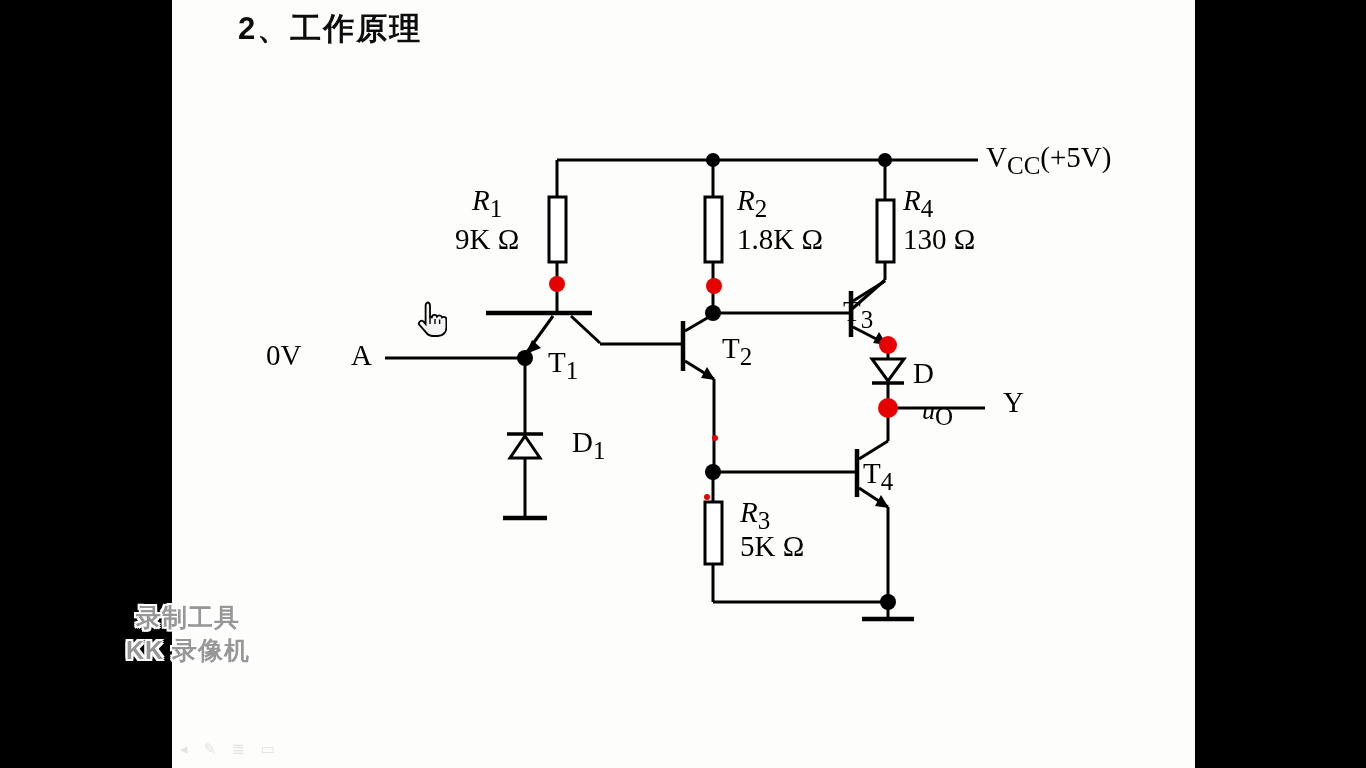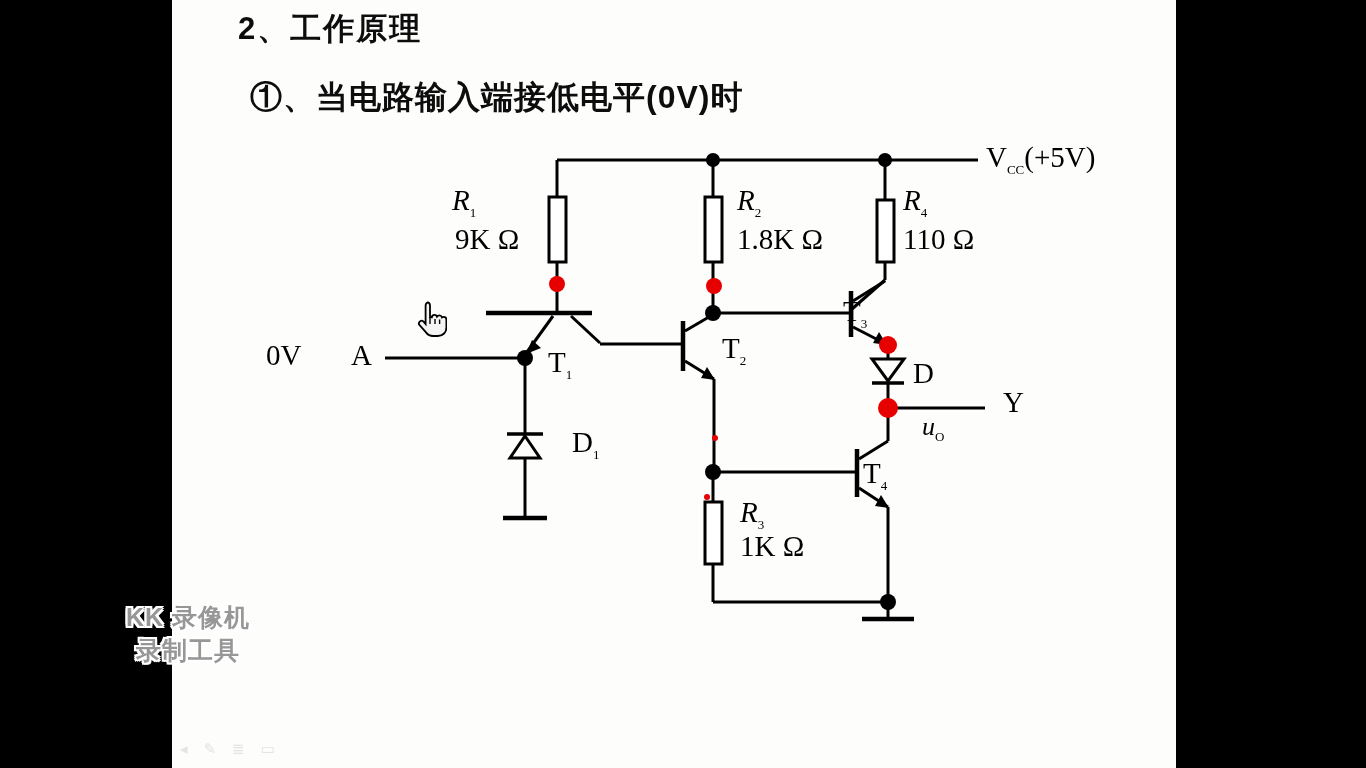--- a/index.html
+++ b/index.html
@@ -1,48 +1,47 @@
 <!DOCTYPE html>
 <html><head>
 <meta charset="utf-8">
 <style>
   html,body{margin:0;padding:0;background:#000;}
-  .screen{position:relative;width:1176px;height:768px;background:#fdfdfc;overflow:hidden;
+  .screen{position:relative;width:1366px;height:768px;background:#fdfdfc;overflow:hidden;
           font-family:"Liberation Serif",serif;}
   .bar{position:absolute;top:0;height:768px;background:#000;}
   .bar-left{left:0;width:172px;}
   .bar-right{left:1195px;width:171px;}
   .title{position:absolute;left:238px;top:8px;font-family:"Liberation Sans",sans-serif;
          font-weight:700;font-size:31px;color:#0d0d0d;letter-spacing:2px;}
   .subtitle{position:absolute;left:250px;top:76px;font-family:"Liberation Sans",sans-serif;
          font-weight:600;font-size:32px;color:#0d0d0d;letter-spacing:1px;}
   svg.circuit{position:absolute;left:0;top:0;}
   .clabel{position:absolute;font-size:29px;color:#000;white-space:nowrap;line-height:1;}
-  .clabel sub{font-size:13px;line-height:1;}
+  .clabel sub{font-size:25px;line-height:1;}
   .it{font-style:italic;}
   .red{color:#000000;}
   .wm{position:absolute;left:108px;top:601px;width:160px;text-align:center;
       font-family:"Liberation Sans",sans-serif;font-weight:800;font-size:25px;line-height:33px;
       color:#979797;letter-spacing:1px;
       text-shadow:-2px -2px 0 #fff,2px -2px 0 #fff,-2px 2px 0 #fff,2px 2px 0 #fff,
                   0 -2px 0 #fff,0 2px 0 #fff,-2px 0 0 #fff,2px 0 0 #fff;}
   .ticons{position:absolute;left:180px;top:740px;display:flex;gap:16px;
           font-family:"DejaVu Sans",sans-serif;font-size:15px;color:#e4e4e4;}
   .cursor{position:absolute;left:415px;top:300px;}
 </style>
 </head>
 <body>
 
 <div class="screen">
 
   <div class="bar bar-left"></div>
   <div class="bar bar-right"></div>
 
   <div class="title">2、工作原理</div>
-  <div class="subtitle">①、当电路输入端接低电平(0V)时</div>
 
   <svg class="circuit" width="1366" height="768" viewBox="0 0 1366 768" fill="none" stroke="#000" stroke-width="3">
 
     <g>
       <line x1="557" y1="160" x2="978" y2="160"></line>
       <circle cx="713" cy="160" r="7" fill="#000" stroke="none"></circle>
       <circle cx="885" cy="160" r="7" fill="#000" stroke="none"></circle>
     </g>
 
     <g>
@@ -140,58 +139,58 @@
     <g fill="#e60000" stroke="none">
       <circle cx="557" cy="284" r="8"></circle>
       <circle cx="714" cy="286" r="8"></circle>
       <circle cx="888" cy="345" r="9"></circle>
       <circle cx="888" cy="408" r="10"></circle>
       <circle cx="715" cy="438" r="3"></circle>
       <circle cx="707" cy="497" r="3"></circle>
     </g>
   </svg>
 
-  <div class="clabel" style="left:452px;top:186px"><span class="it">R</span><sub>1</sub></div>
+  <div class="clabel" style="left:472px;top:186px"><span class="it">R</span><sub>1</sub></div>
   <div class="clabel" style="left:455px;top:225px">9K Ω</div>
 
   <div class="clabel" style="left:737px;top:186px"><span class="it">R</span><sub>2</sub></div>
   <div class="clabel" style="left:737px;top:225px">1.8K Ω</div>
 
   <div class="clabel" style="left:903px;top:186px"><span class="it">R</span><sub>4</sub></div>
-  <div class="clabel" style="left:903px;top:225px">110 Ω</div>
+  <div class="clabel" style="left:903px;top:225px">130 Ω</div>
 
   <div class="clabel" style="left:740px;top:498px"><span class="it">R</span><sub>3</sub></div>
-  <div class="clabel" style="left:740px;top:532px">1K Ω</div>
+  <div class="clabel" style="left:740px;top:532px">5K Ω</div>
 
   <div class="clabel" style="left:986px;top:143px"><span>V</span><sub>CC</sub><span>(+5V)</span></div>
 
   <div class="clabel red" style="left:266px;top:341px">0V</div>
   <div class="clabel" style="left:351px;top:341px">A</div>
 
   <div class="clabel" style="left:548px;top:348px"><span>T</span><sub>1</sub></div>
   <div class="clabel" style="left:722px;top:334px"><span>T</span><sub>2</sub></div>
   <div class="clabel" style="left:843px;top:297px"><span>T</span><sub>3</sub></div>
   <div class="clabel" style="left:863px;top:459px"><span>T</span><sub>4</sub></div>
 
   <div class="clabel" style="left:572px;top:428px"><span>D</span><sub class="red">1</sub></div>
   <div class="clabel" style="left:913px;top:359px"><span>D</span><sub></sub></div>
 
   <div class="clabel" style="left:1003px;top:388px">Y</div>
-  <div class="clabel red" style="left:922px;top:414px;font-size:26px"><span class="it">u</span><sub>O</sub></div>
+  <div class="clabel red" style="left:922px;top:398px;font-size:26px"><span class="it">u</span><sub>O</sub></div>
 
   <div class="cursor">
     <svg width="32" height="38" viewBox="0 0 16 19">
       <path d="M6 1.2 c.9 0 1.5.6 1.5 1.5 l0 6 .9 0 c0-.8.6-1.3 1.4-1.3 .6 0 1 .3 1.2.9 .3-.4.7-.6 1.2-.6 .6 0 1.1.4 1.3 1 .2-.2.5-.3.9-.3 .8 0 1.3.6 1.3 1.4 l0 3.9 c0 2.4-1.7 4.3-4.3 4.3 l-2.4 0 c-1.5 0-2.6-.6-3.4-1.7 L2.3 12.6 c-.5-.6-.4-1.4.2-1.9 .6-.5 1.4-.4 1.9.2 l.9 1.1 0-9.3 c0-.9.7-1.5 1.5-1.5 z" fill="#f4f4f4" stroke="#000" stroke-width="0.9"></path>
       <path d="M7.5 9 l0 3 M10 9.5 l0 2.5 M12.3 9.8 l0 2.2" stroke="#000" stroke-width="0.7" fill="none"></path>
     </svg>
   </div>
 
   <div class="wm">
+    <div>录制工具</div>
     <div>KK 录像机</div>
-    <div>录制工具</div>
   </div>
 
   <div class="ticons">
     <span>◂</span>
     <span>✎</span>
     <span>≣</span>
     <span>▭</span>
   </div>
 
 </div>

